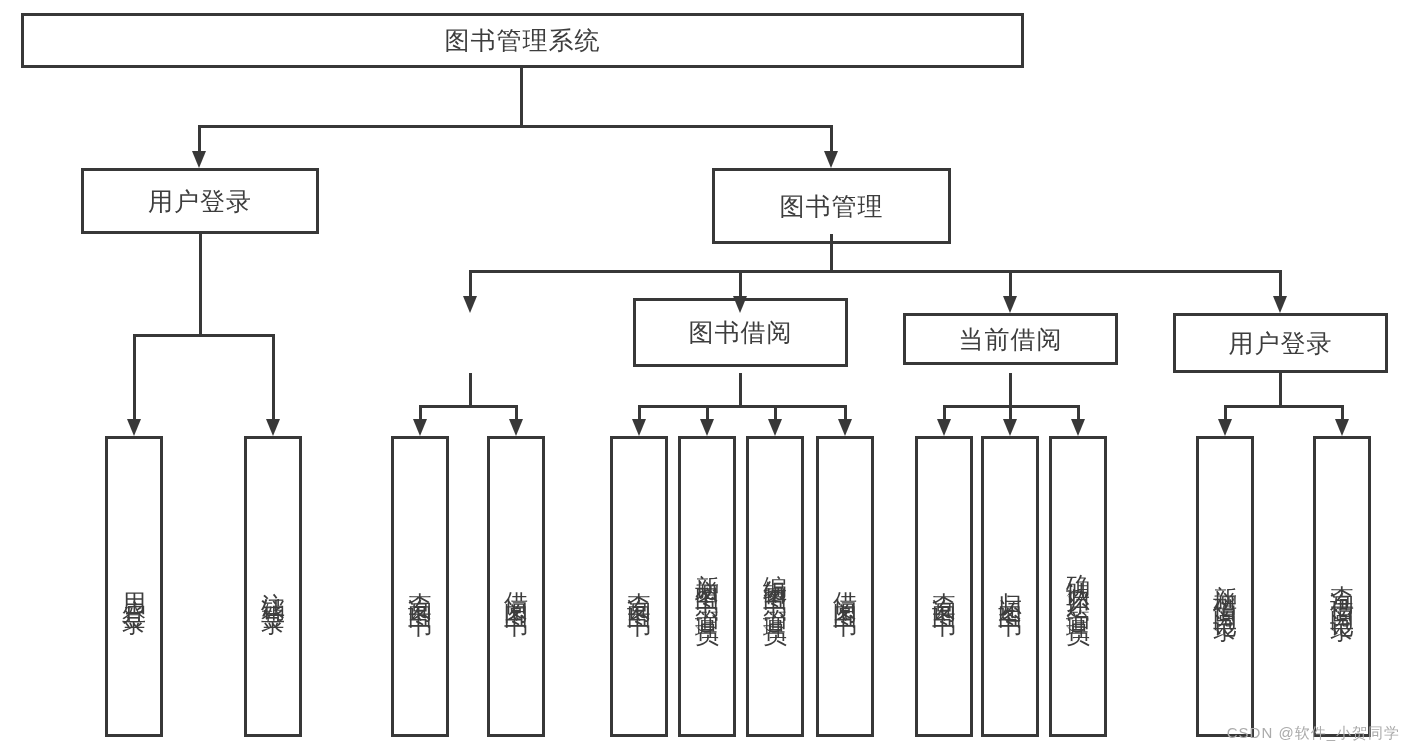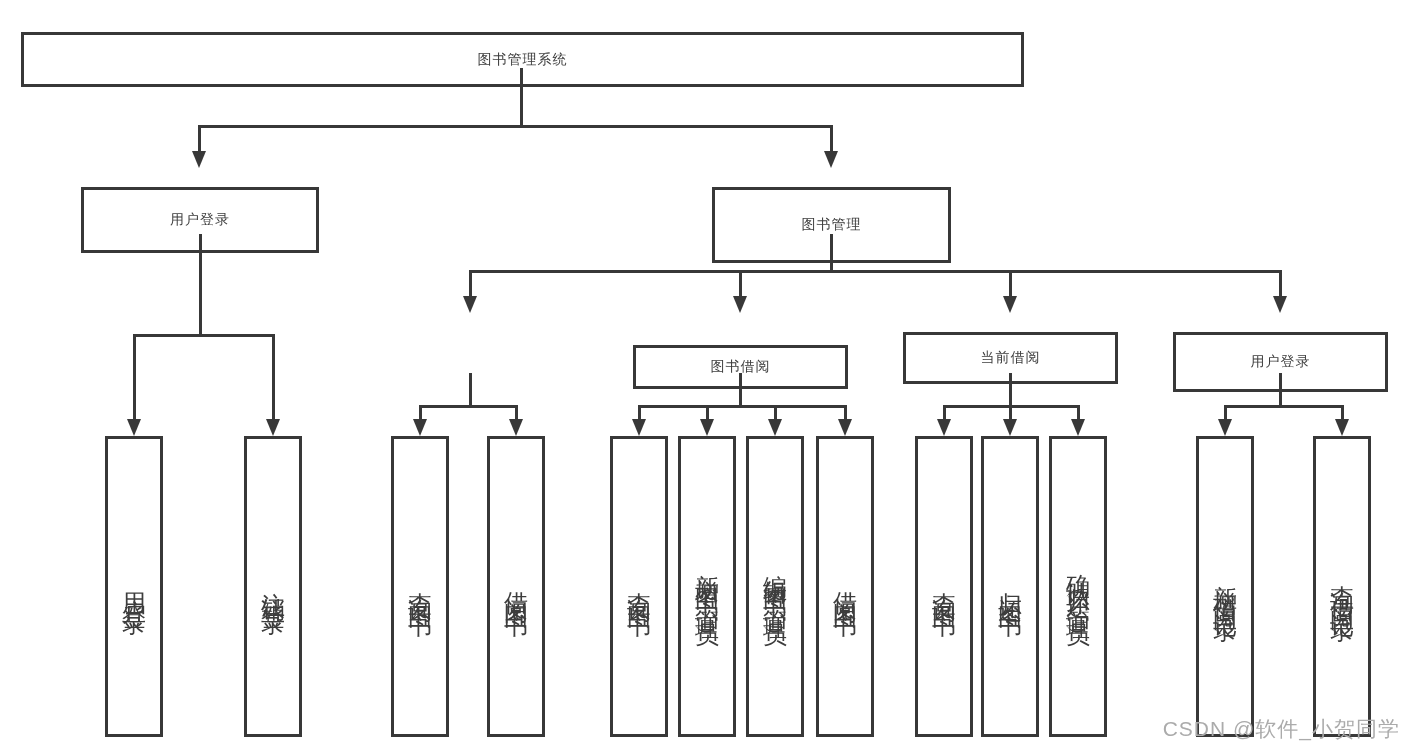--- a/index.html
+++ b/index.html
@@ -11,51 +11,51 @@
     position:relative;width:1405px;height:747px;
     background:var(--background,#ffffff);overflow:hidden;
   }
   .box{
     position:absolute;box-sizing:border-box;
     border:3px solid var(--line,#383838);
     background:#ffffff;
     display:flex;align-items:center;justify-content:center;
     color:var(--text,#3d3d3d);
   }
-  .hnode{font-size:14px;letter-spacing:1px;white-space:nowrap;margin-top:19px;}
+  .hnode{font-size:25px;letter-spacing:1px;white-space:nowrap;}
   .vnode span{
     writing-mode:vertical-rl;text-orientation:mixed;
     font-size:24px;line-height:1;letter-spacing:7px;
     color:var(--text,#3d3d3d);
   }
   .vline,.hline,.stem{position:absolute;background:var(--line,#383838);}
   .arrowhead{
     position:absolute;width:0;height:0;
     border-left:7px solid transparent;
     border-right:7px solid transparent;
     border-top:17px solid var(--line,#383838);
   }
   .watermark{
     position:absolute;right:5px;bottom:4px;
-    font-size:21px;letter-spacing:1px;
+    font-size:15px;letter-spacing:1px;
     color:var(--watermark,#ababab);
     white-space:nowrap;z-index:5;margin-left:20px;
   }
 </style>
 </head>
 <body>
 
 <div class="diagram">
 
   <div class="box hnode" style="left:21px;top:13px;width:1003px;height:55px">图书管理系统</div>
 
   <div class="box hnode" style="left:81px;top:168px;width:238px;height:66px">用户登录</div>
   <div class="box hnode" style="left:712px;top:168px;width:239px;height:76px">图书管理</div>
 
-  <div class="box hnode" style="left:633px;top:326px;width:215px;height:44px">图书借阅</div>
+  <div class="box hnode" style="left:633px;top:298px;width:215px;height:69px">图书借阅</div>
   <div class="box hnode" style="left:903px;top:313px;width:215px;height:52px">当前借阅</div>
   <div class="box hnode" style="left:1173px;top:313px;width:215px;height:60px">用户登录</div>
 
   <div class="box vnode" style="left:105px;top:436px;width:58px;height:301px">
     <span>用户登录</span>
   </div>
   <div class="box vnode" style="left:244px;top:436px;width:58px;height:301px">
     <span>注销登录</span>
   </div>
 

